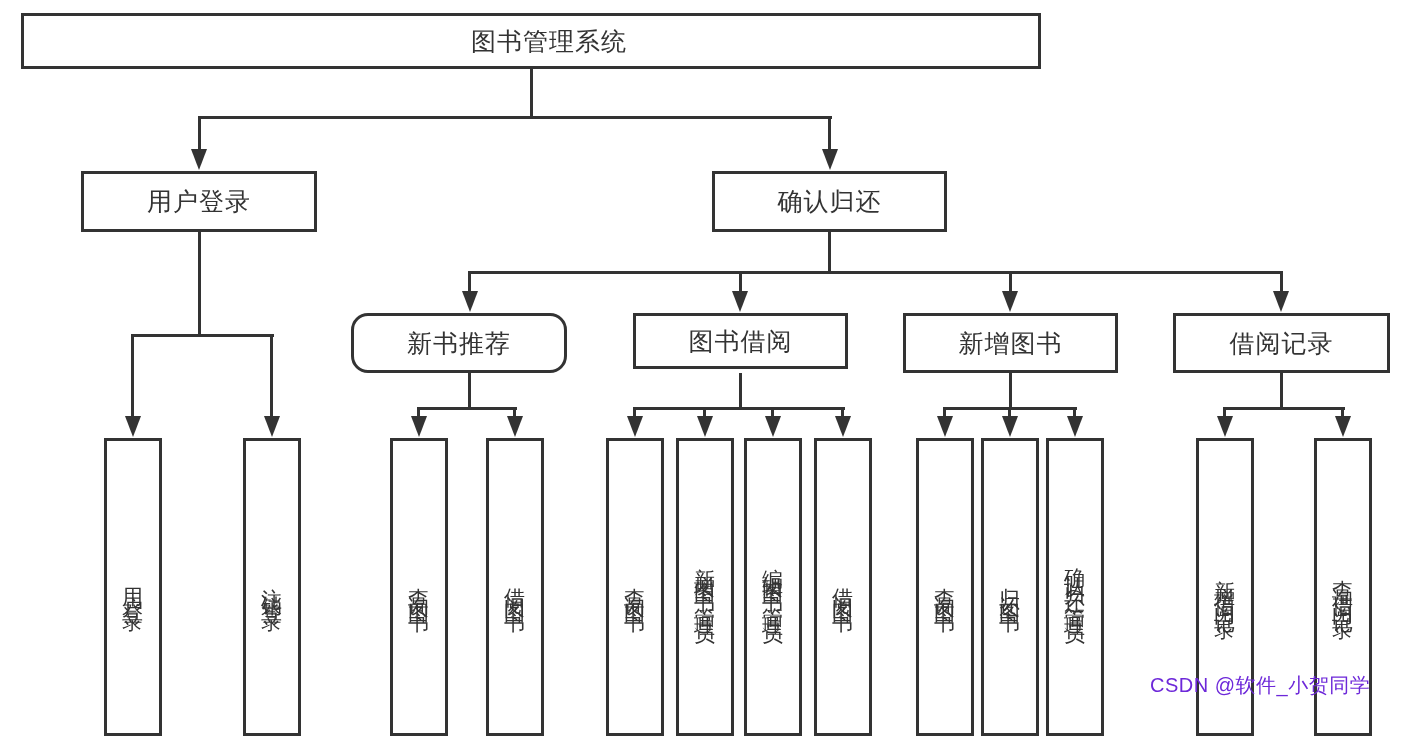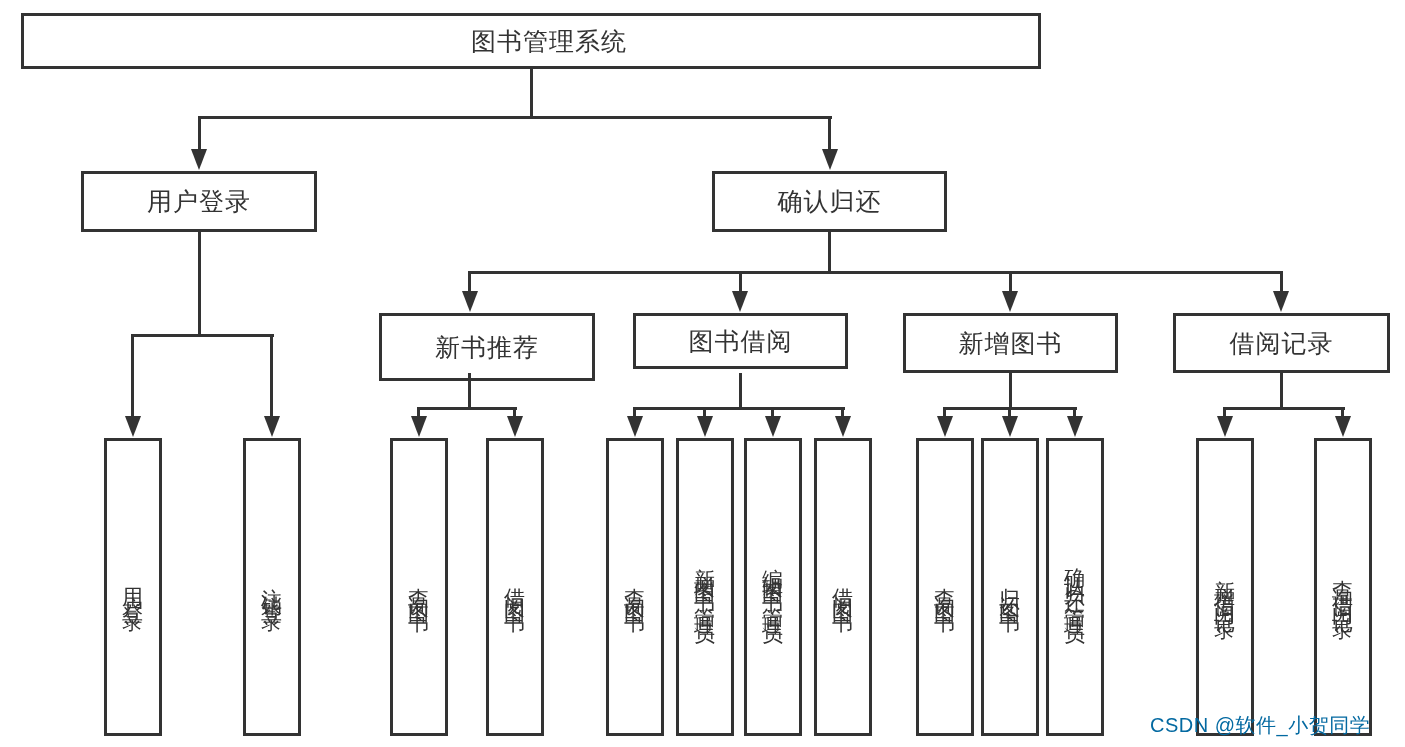--- a/index.html
+++ b/index.html
@@ -45,24 +45,24 @@
   .arrow {
     position: absolute;
     width: 0; height: 0;
     border-left: 8px solid transparent;
     border-right: 8px solid transparent;
     border-top: 21px solid #333333;
   }
   .watermark {
     position: absolute;
     left: 1150px;
-    top: 712px;
+    top: 672px;
     width: 250px;
     font-size: 20px;
-    color: #0369a1;
+    color: #6d28d9;
     white-space: nowrap;
     letter-spacing: 0.5px;
   }
 </style>
 </head>
 <body>
 
 <div class="canvas">
 
   <div class="node" style="left:21px; top:13px; width:1020px; height:56px;padding-left:36px;">
@@ -94,21 +94,21 @@
   <div class="hline" style="left:469px; top:271px; width:814px;"></div>
   <div class="vline" style="left:468px; top:271px; height:24px;"></div>
   <div class="arrow" style="left:462px; top:291px;"></div>
   <div class="vline" style="left:739px; top:271px; height:24px;"></div>
   <div class="arrow" style="left:732px; top:291px;"></div>
   <div class="vline" style="left:1009px; top:271px; height:24px;"></div>
   <div class="arrow" style="left:1002px; top:291px;"></div>
   <div class="vline" style="left:1280px; top:271px; height:24px;"></div>
   <div class="arrow" style="left:1273px; top:291px;"></div>
 
-  <div class="node" style="left:379px; top:313px; width:216px; height:68px;">
+  <div class="node" style="left:351px; top:313px; width:216px; height:60px;border-radius:17px;">
     <span>新书推荐</span>
   </div>
   <div class="node" style="left:633px; top:313px; width:215px; height:56px;">
     <span>图书借阅</span>
   </div>
   <div class="node" style="left:903px; top:313px; width:215px; height:60px;">
     <span>新增图书</span>
   </div>
   <div class="node" style="left:1173px; top:313px; width:217px; height:60px;">
     <span>借阅记录</span>

